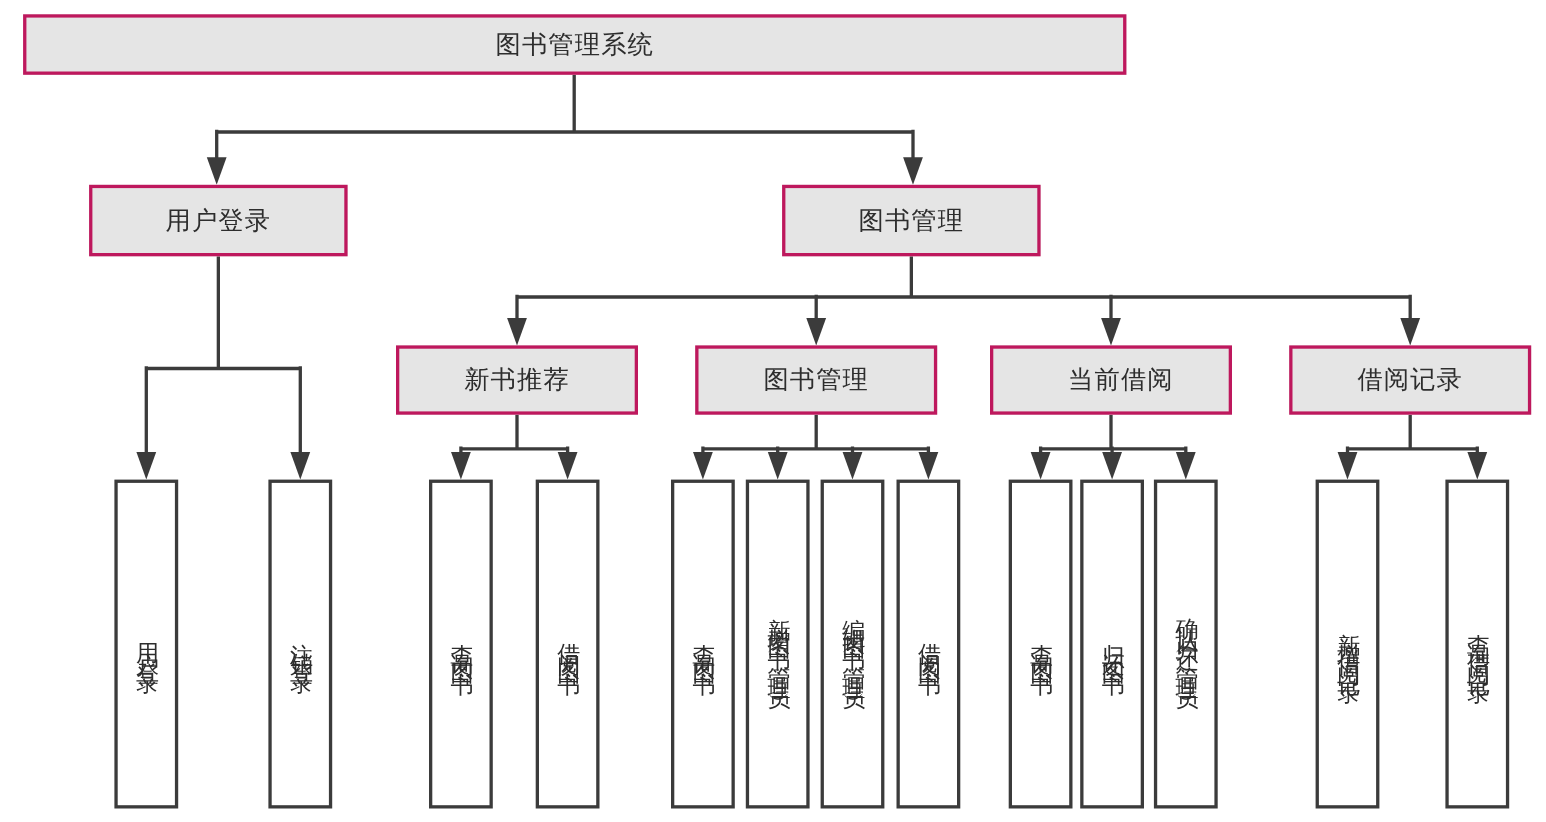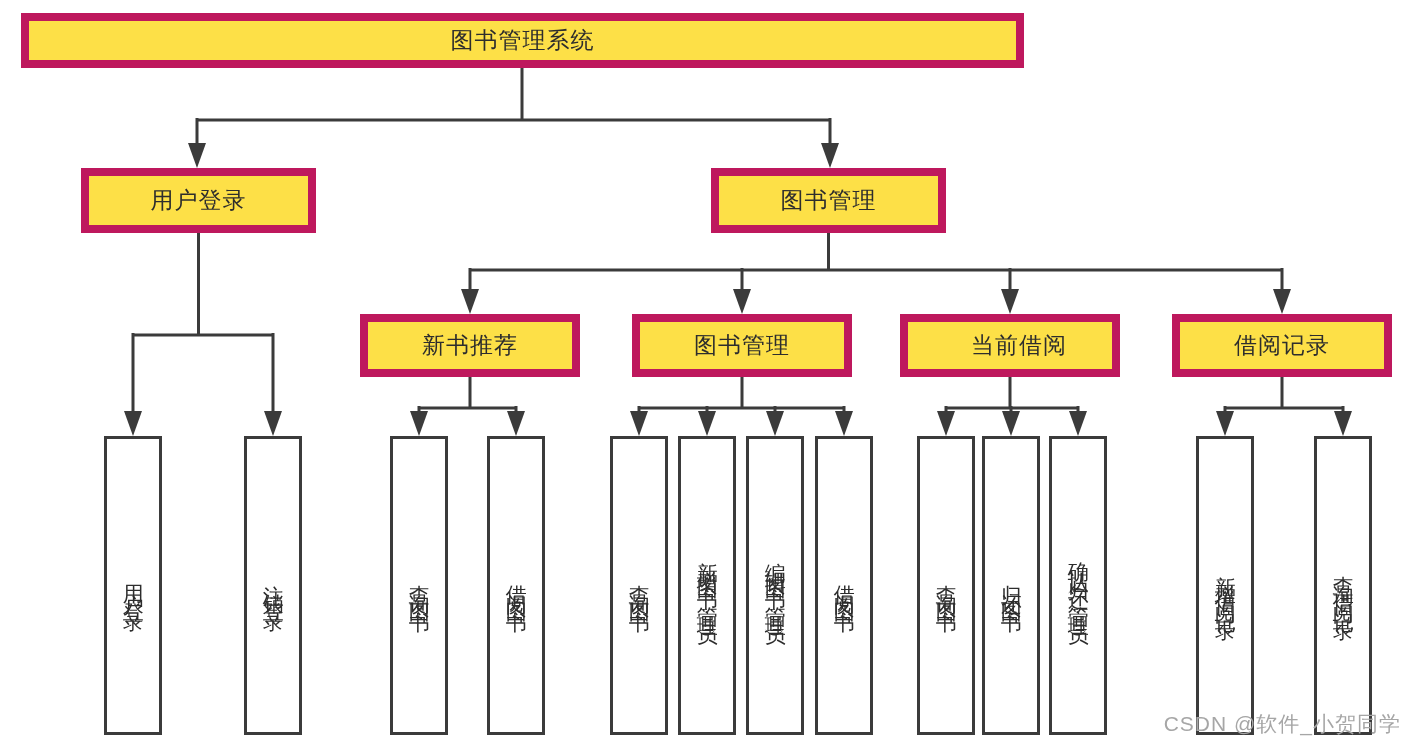--- a/index.html
+++ b/index.html
@@ -7,22 +7,22 @@
     position:relative;
     width:1405px; height:747px;
     background:#ffffff;
     font-family:"Liberation Sans","DejaVu Sans",sans-serif;
     overflow:hidden;
   }
   svg.wires { position:absolute; left:0; top:0; width:1405px; height:747px; }
   .node {
     position:absolute;
     box-sizing:border-box;
-    border:8px solid #be185d;
-    background:#fde047;
+    border:3px solid #be185d;
+    background:#e5e5e5;
     display:flex; align-items:center; justify-content:center;
     color:#2d2d2d;
     font-size:23px;
     letter-spacing:1px;
   }
   .leaf {
     position:absolute;
     box-sizing:border-box;
     border:3px solid #3b3b3b;
     background:#ffffff;
@@ -139,15 +139,14 @@
     <span>确认归还（管理员）</span>
   </div>
 
   <div class="leaf" style="left:1196px;">
     <span>新增借阅记录</span>
   </div>
   <div class="leaf" style="left:1314px;">
     <span>查询借阅记录</span>
   </div>
 
-  <div class="watermark">CSDN @软件_小贺同学</div>
 
 </div>
 
 </body></html>

